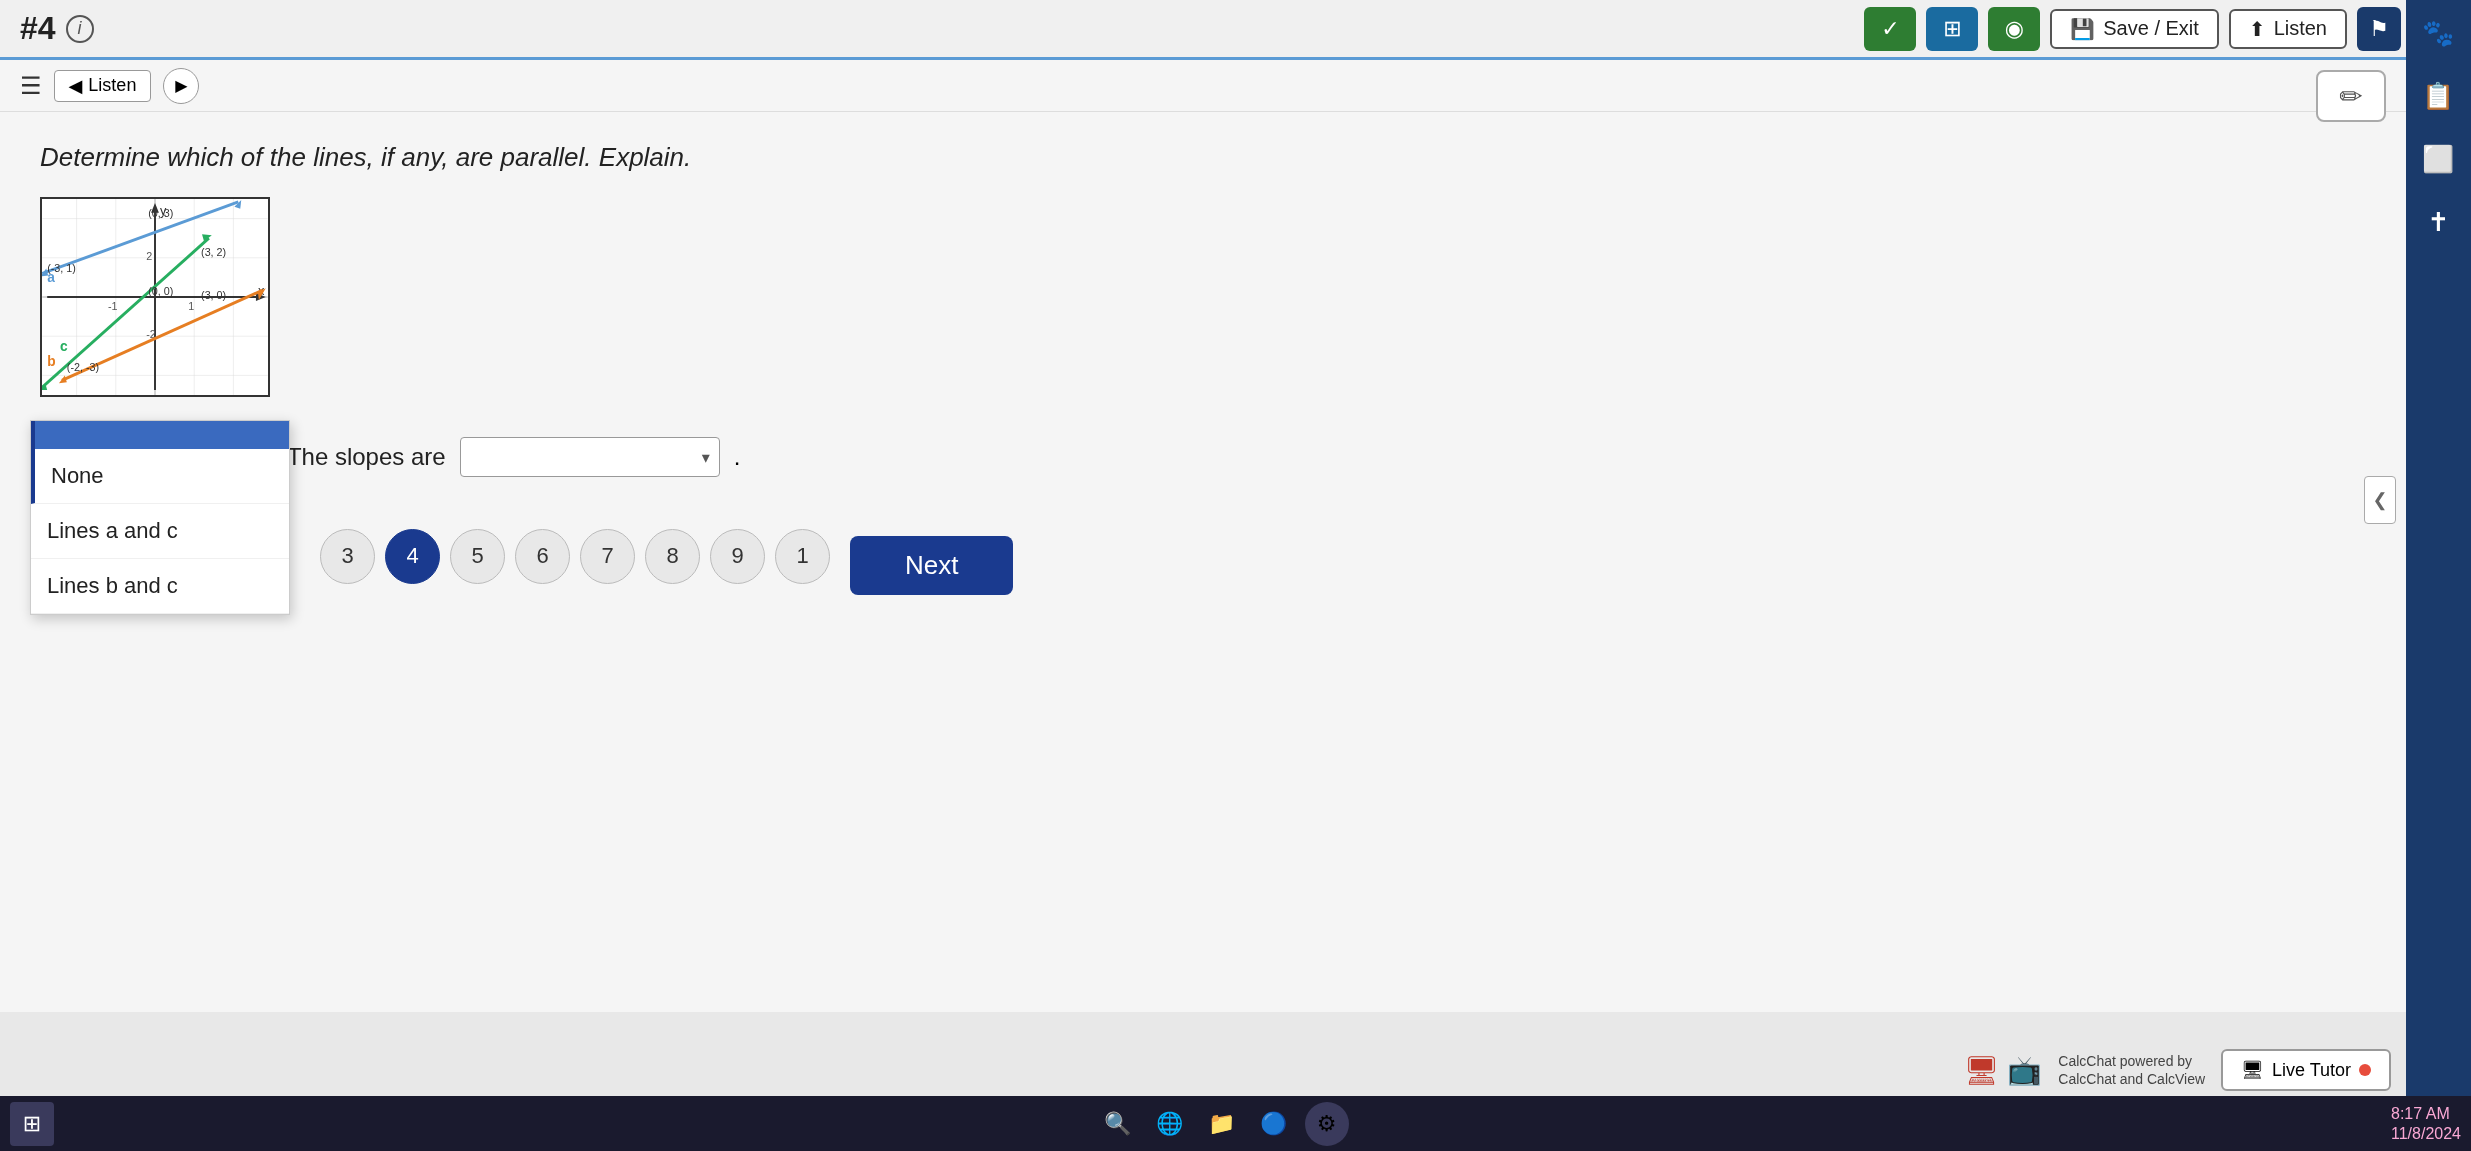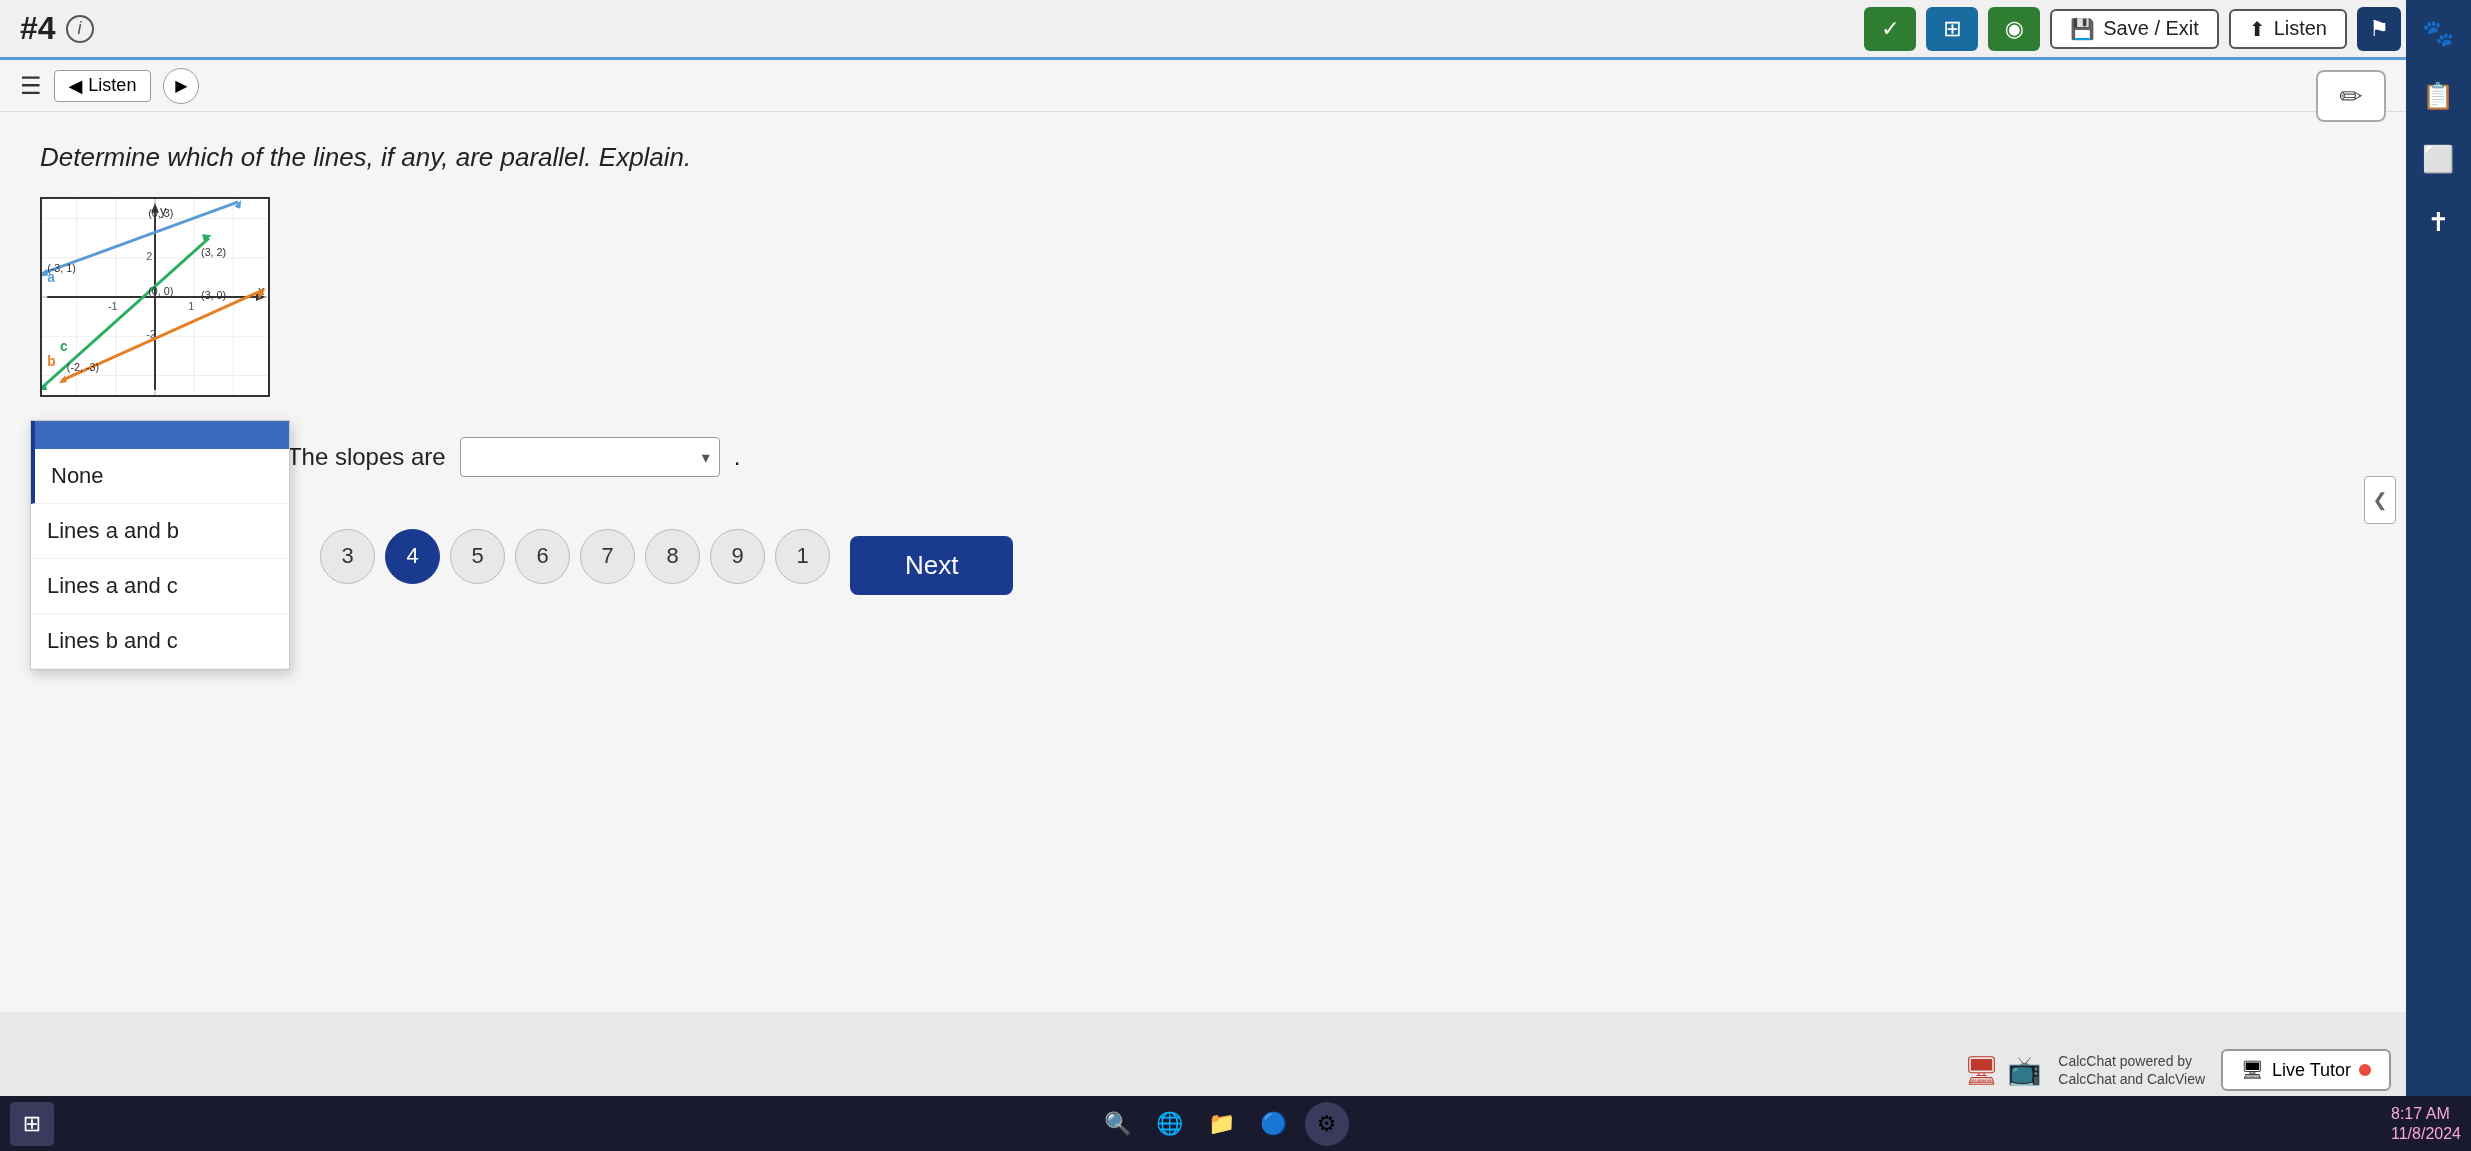--- a/index.html
+++ b/index.html
@@ -565,21 +565,20 @@
       <select class="slopes-dropdown">
         <option value=""></option>
       </select>
     </div>
     <span style="font-size:24px;">.</span>
   </div>
 
   <div class="dropdown-open-panel">
     <div class="dropdown-selected-item"></div>
     <div class="dropdown-item active-item">None</div>
-    <div class="dropdown-item">Lines a and b</div>
     <div class="dropdown-item">Lines a and c</div>
     <div class="dropdown-item">Lines b and c</div>
   </div>
 
   <div class="nav-row">
     <button class="page-btn">3</button>
     <button class="page-btn active">4</button>
     <button class="page-btn">5</button>
     <button class="page-btn">6</button>
     <button class="page-btn">7</button>

